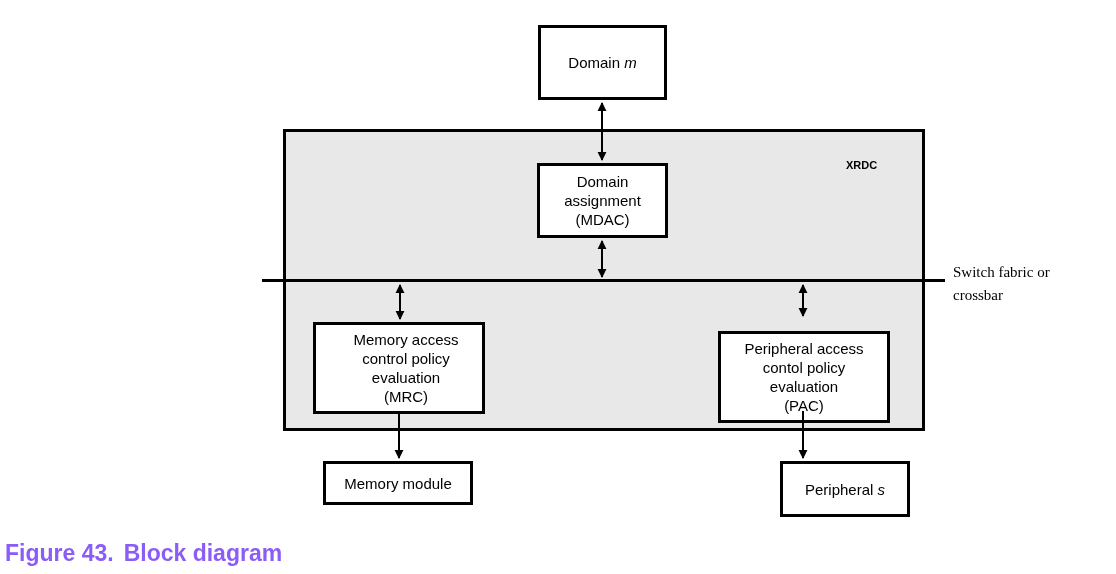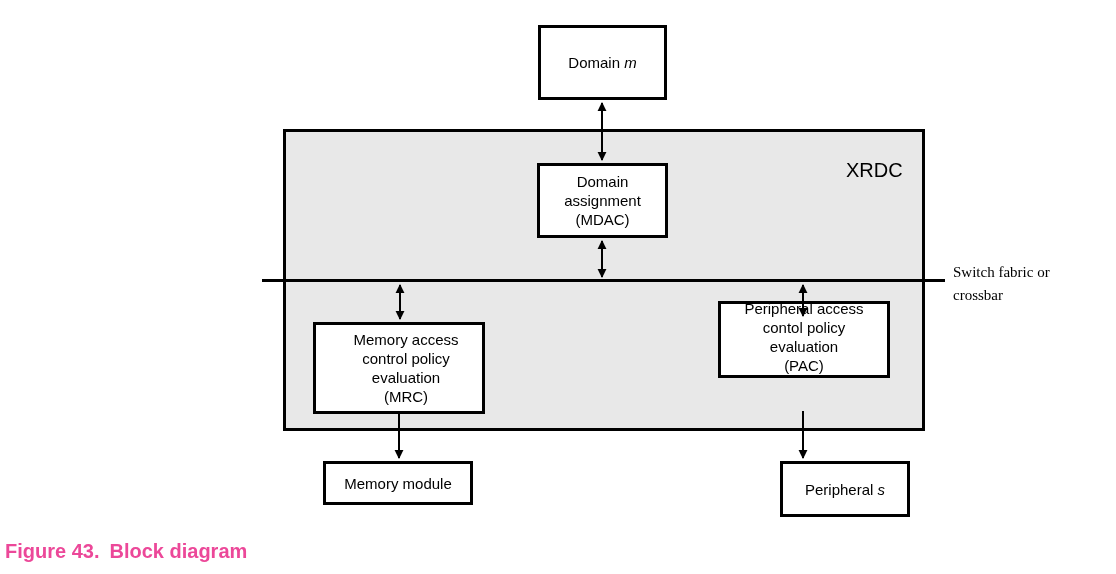--- a/index.html
+++ b/index.html
@@ -21,22 +21,22 @@
     left: 283px; top: 129px;
     width: 642px; height: 302px;
     background: #e8e8e8;
     border: 3px solid #000;
     box-sizing: border-box;
     z-index: 1;
   }
   .xrdc-label {
     position: absolute;
     left: 846px; top: 159px;
-    font-size: 20px;
-    font-weight: normal;
+    font-size: 11px;
+    font-weight: bold;
     z-index: 4;
   }
   .bus-line {
     position: absolute;
     left: 262px; top: 279px;
     width: 683px; height: 3px;
     background: #000;
     z-index: 2;
   }
   .bus-label {
@@ -59,36 +59,36 @@
     justify-content: center;
     text-align: center;
     font-size: 15px;
     line-height: 19px;
     z-index: 3;
   }
   .box .multiline { white-space: pre-line; }
   .master     { left: 538px; top: 25px;  width: 129px; height: 75px; }
   .mdac       { left: 537px; top: 163px; width: 131px; height: 75px; }
   .mrc        { left: 313px; top: 322px; width: 172px; height: 92px; padding-left: 14px; }
-  .pac        { left: 718px; top: 301px; width: 172px; height: 77px; align-items: flex-end; }
+  .pac        { left: 718px; top: 331px; width: 172px; height: 92px; }
   .memory     { left: 323px; top: 461px; width: 150px; height: 44px; }
   .peripheral { left: 780px; top: 461px; width: 130px; height: 56px; }
   .arrows {
     position: absolute;
     left: 0; top: 0;
     width: 1116px; height: 574px;
     z-index: 5;
     pointer-events: none;
   }
   .caption {
     position: absolute;
     left: 5px; top: 540px;
-    font-size: 20px;
+    font-size: 23px;
     font-weight: bold;
-    color: #ec4899;
+    color: #8b5cf6;
     z-index: 4;
   }
   .caption .title { margin-left: 10px; }
   i { font-style: italic; }
 </style>
 </head>
 <body>
 
 <div class="canvas">
 

